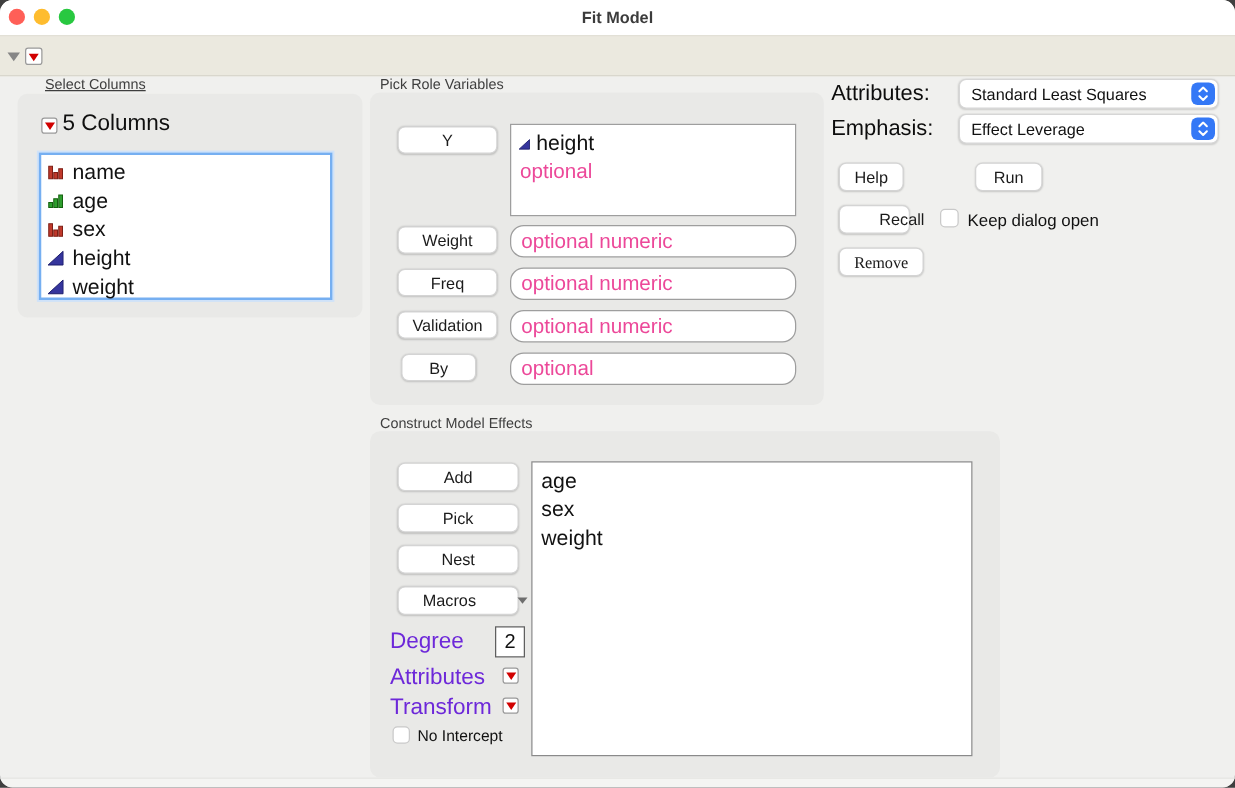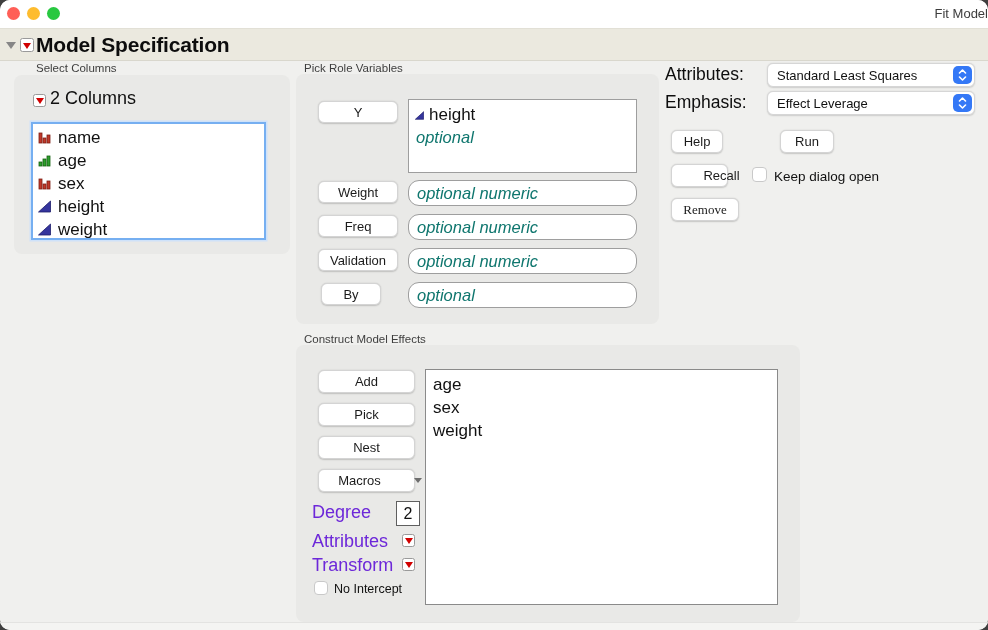--- a/index.html
+++ b/index.html
@@ -6,21 +6,21 @@
   html,body { width:988px; height:630px; background:#3f3f3f; font-family:"Liberation Sans", sans-serif; }
   .window { position:absolute; left:0; top:0; width:988px; height:630px; border-radius:10px; overflow:hidden; background:#f0f0ee; }
   .abs { position:absolute; }
 
   
   .titlebar { position:absolute; left:0; top:0; width:988px; height:28px; background:#ffffff; }
   .tl { position:absolute; top:7px; width:13px; height:13px; border-radius:50%; }
   .tl.red { left:7px; background:#ff5f57; }
   .tl.yellow { left:27px; background:#febc2e; }
   .tl.green { left:47px; background:#28c840; }
-  .win-title { position:absolute; left:0; top:6px; width:988px; text-align:right; font-size:13px; font-weight:normal; color:#3c3c3c; }
+  .win-title { position:absolute; left:0; top:6px; width:988px; text-align:center; font-size:13px; font-weight:bold; color:#3c3c3c; }
 
   
   .header-strip { position:absolute; left:0; top:28px; width:988px; height:33px; background:#ebe9df; border-top:1px solid #e2e0d6; border-bottom:1px solid #d9d7cd; }
   .disclosure-tri { position:absolute; left:6px; top:13px; width:0; height:0; border-left:5px solid transparent; border-right:5px solid transparent; border-top:7px solid #868686; }
   .rtb { display:inline-block; width:13px; height:13px; background:#fff; border:1px solid #9a9a9a; border-radius:2.5px; position:relative; }
   .rtb .tri { position:absolute; left:1.5px; top:3px; width:0; height:0; border-left:4px solid transparent; border-right:4px solid transparent; border-top:6px solid #d10000; }
   .rtb-hdr { position:absolute; left:20px; top:9px; width:14px; height:14px; }
   .rtb-hdr .tri { left:2px; top:3.5px; }
   .hdr-title { position:absolute; left:36px; top:4px; font-size:21px; font-weight:bold; color:#0d0d0d; letter-spacing:-0.2px; }
 
@@ -29,21 +29,21 @@
 
   
   .btn { position:absolute; background:#ffffff; border:1px solid #d4d4d4; border-radius:6px; box-shadow:0 0.5px 1.5px rgba(0,0,0,0.18); display:flex; align-items:center; justify-content:center; font-size:13px; color:#1b1b1b; cursor:default; }
 
   
   .col-list { position:absolute; background:#fff; border:2px solid #76aff1; box-shadow:0 0 0 1.5px #cfe2f9; padding:2px 0; }
   .col-item { display:flex; align-items:center; height:23px; padding-left:5px; gap:7px; font-size:17px; color:#111; }
 
   
   .rolebox { position:absolute; background:#fff; border:1px solid #9e9e9e; }
-  .placeholder { color:#0f766e; font-style:italic; font-size:16.5px; }
+  .placeholder { color:#ec4899; font-size:16.5px; }
   .role-single { display:flex; align-items:center; padding-left:8px;border-radius:11px; }
   .yitem { display:flex; align-items:center; gap:5px; padding:5px 0 0 6px; font-size:17px; color:#111; }
   .yopt { padding:3px 0 0 7px; }
 
   
   .popup { position:absolute; background:#fff; border:1px solid #d6d6d6; border-radius:6px; box-shadow:0 0.5px 1.5px rgba(0,0,0,0.15); display:flex; align-items:center; font-size:13px; color:#111; padding-left:9px; }
   .chev { position:absolute; right:2px; top:2px; width:19px; height:18px; border-radius:5px; background:#3478f6; display:flex; align-items:center; justify-content:center; }
 
   .checkbox { position:absolute; width:15px; height:15px; background:#fff; border:1.5px solid #c9c9c9; border-radius:4px; }
 
@@ -64,29 +64,28 @@
     <span class="tl yellow"></span>
     <span class="tl green"></span>
     <div class="win-title">Fit Model</div>
   </div>
 
   <div class="header-strip">
     <span class="disclosure-tri"></span>
     <span class="rtb rtb-hdr">
         <span class="tri"></span>
       </span>
-    <div class="hdr-title">Model Specification</div>
-  </div>
-
-  <div class="abs section-label" style="left:36px; top:62px;">Select Columns</div>
+  </div>
+
+  <div class="abs section-label" style="left:36px; top:62px;text-decoration:underline;">Select Columns</div>
   <div class="panel" style="left:14px; top:75px; width:276px; height:179px;">
     <span class="rtb" style="position:absolute; left:19px; top:19px;">
         <span class="tri"></span>
       </span>
-    <div class="abs" style="left:36px; top:13px; font-size:18px; color:#0f0f0f;">2 Columns</div>
+    <div class="abs" style="left:36px; top:13px; font-size:18px; color:#0f0f0f;">5 Columns</div>
     <div class="col-list" style="left:17px; top:47px; width:235px; height:118px;">
       <div class="col-item">
         <svg width="13" height="13" viewBox="0 0 13 13">
             <rect x="1" y="2" width="3" height="10" fill="#c0392b" stroke="#7e1f15" stroke-width="0.8"></rect>
             <rect x="5" y="7" width="3" height="5" fill="#c0392b" stroke="#7e1f15" stroke-width="0.8"></rect>
             <rect x="9" y="4" width="3" height="8" fill="#c0392b" stroke="#7e1f15" stroke-width="0.8"></rect>
           </svg>
         <span>name</span>
       </div>
       <div class="col-item">

